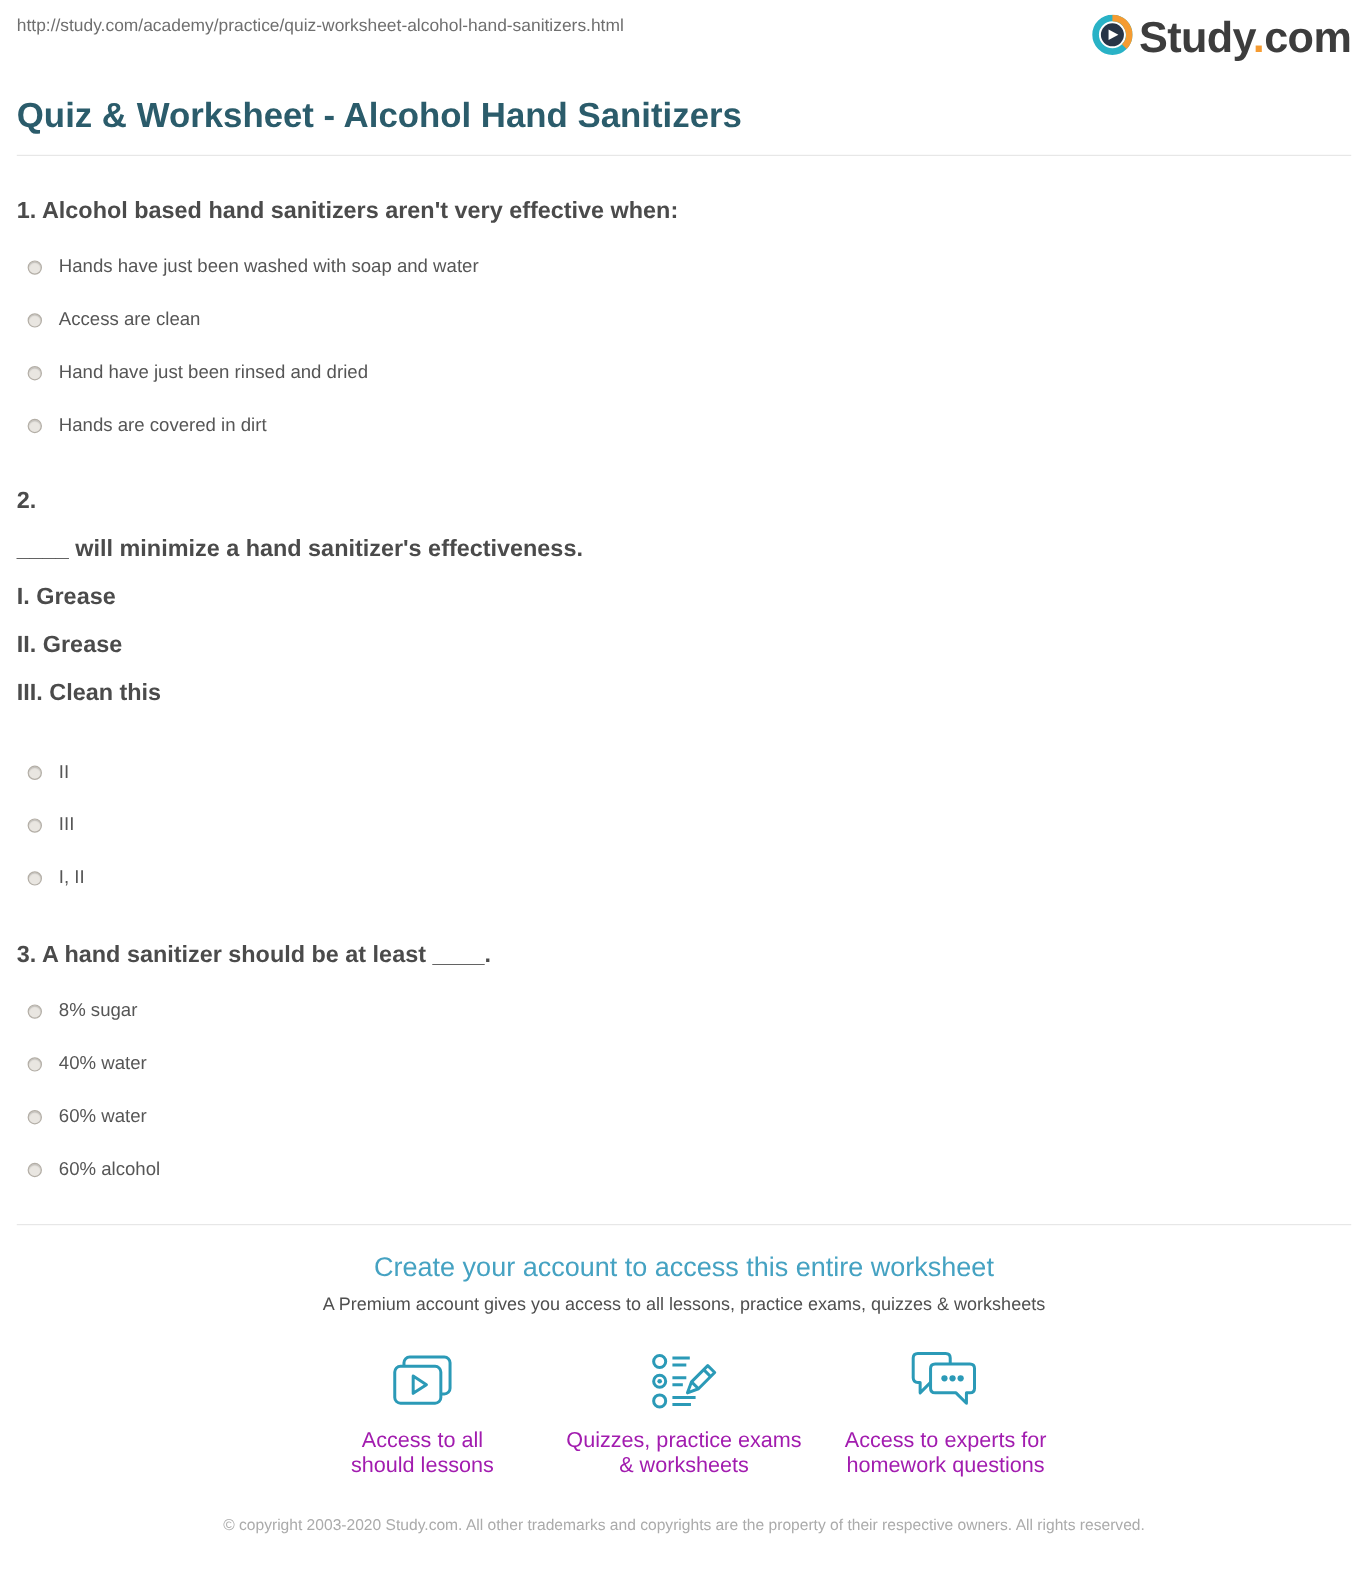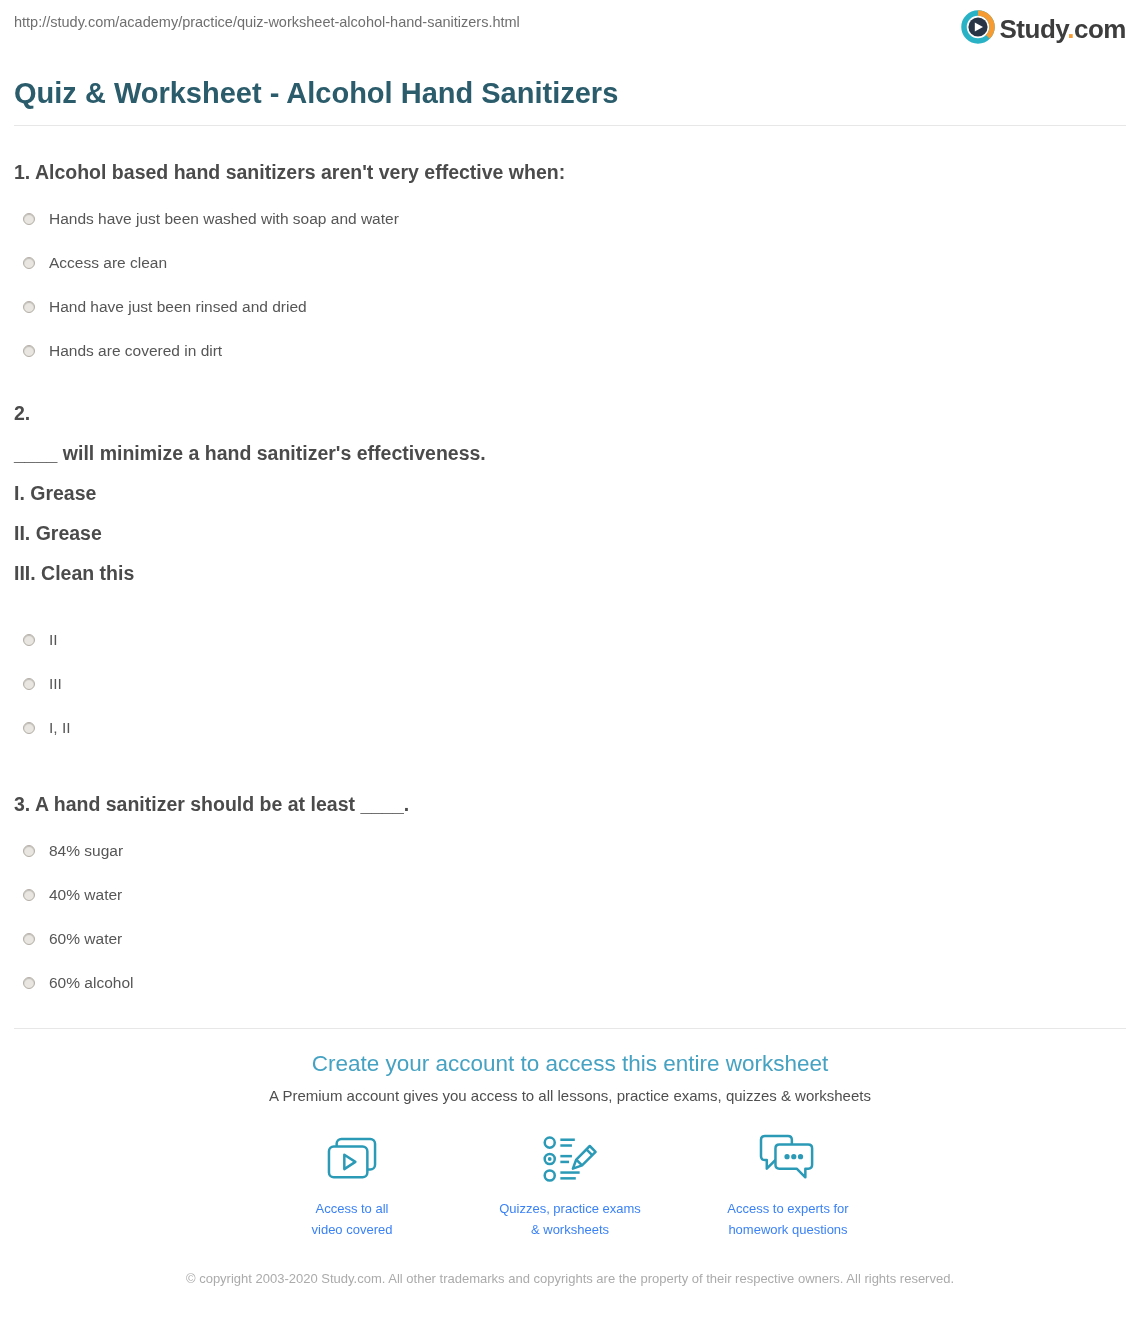--- a/index.html
+++ b/index.html
@@ -22,21 +22,21 @@
     font-size: 14.5px;
     color: #6f6f6f;
     padding-top: 4px;
   }
   .logo {
     display: flex;
     align-items: center;
     gap: 5px;
   }
   .logo-text {
-    font-size: 26px;
+    font-size: 36px;
     font-weight: 700;
     color: #3d3d3d;
     letter-spacing: -0.5px;
     text-align: center;
   }
   .logo-text .dot { color: #f59b31; }
 
   
   .page-title {
     margin-top: 26px;
@@ -54,21 +54,21 @@
   
   .q-heading {
     font-size: 19.5px;
     line-height: 27px;
     font-weight: 700;
     color: #4b4b4b;
   }
   .q1-heading { margin-top: 33px; }
   .q2-line-first { margin-top: 38px; }
   .q2-line { margin-top: 13px; }
-  .q3-heading { margin-top: 52px; }
+  .q3-heading { margin-top: 40px; }
   .options { margin-top: 0; }
   .options.q2-options { margin-top: 0; }
   .option {
     display: flex;
     align-items: center;
     gap: 14px;
     height: 22px;
     margin-top: 22px;
     padding-left: 9px;
     cursor: pointer;
@@ -118,23 +118,23 @@
     align-items: center;
   }
   .feature-icon-box {
     height: 60px;
     display: flex;
     align-items: center;
     justify-content: center;
   }
   .feature-label {
     margin-top: 8px;
-    font-size: 13px;
+    font-size: 18px;
     line-height: 21px;
-    color: #3b82f6;
+    color: #a21caf;
   }
 
   
   .copyright {
     margin: 30px auto 0;
     max-width: 810px;
     text-align: center;
     font-size: 13px;
     line-height: 18px;
     color: #ababab;
@@ -207,21 +207,21 @@
         <span class="option-label">I, II</span>
       </div>
     </div>
   </div>
 
   <div>
     <h2 class="q-heading q3-heading">3. A hand sanitizer should be at least ____.</h2>
     <div class="options">
       <div class="option">
         <span class="radio"></span>
-        <span class="option-label">84% sugar</span>
+        <span class="option-label">8% sugar</span>
       </div>
       <div class="option">
         <span class="radio"></span>
         <span class="option-label">40% water</span>
       </div>
       <div class="option">
         <span class="radio"></span>
         <span class="option-label">60% water</span>
       </div>
       <div class="option">
@@ -242,21 +242,21 @@
       <div class="feature">
         <div class="feature-icon-box">
           <svg width="56" height="48" viewBox="0 0 58 50" fill="none" stroke="#2b9ab7" stroke-width="2.6">
             <rect x="13" y="3" width="40" height="32" rx="5" fill="#ffffff"></rect>
             <rect x="5" y="11" width="40" height="32" rx="5" fill="#ffffff"></rect>
             <path d="M21 19.5 L32.5 27 L21 34.5 Z" stroke-linejoin="round"></path>
           </svg>
         </div>
         <div class="feature-label">
           <div>Access to all</div>
-          <div>video covered</div>
+          <div>should lessons</div>
         </div>
       </div>
 
       <div class="feature">
         <div class="feature-icon-box">
           <svg width="60" height="56" viewBox="0 0 62 58" fill="none" stroke="#2b9ab7" stroke-width="2.6">
             <circle cx="10" cy="11" r="5.2"></circle>
             <circle cx="10" cy="28" r="5.2"></circle>
             <circle cx="10" cy="45" r="5.2"></circle>
             <circle cx="10" cy="28" r="2" fill="#2b9ab7" stroke="none"></circle>

